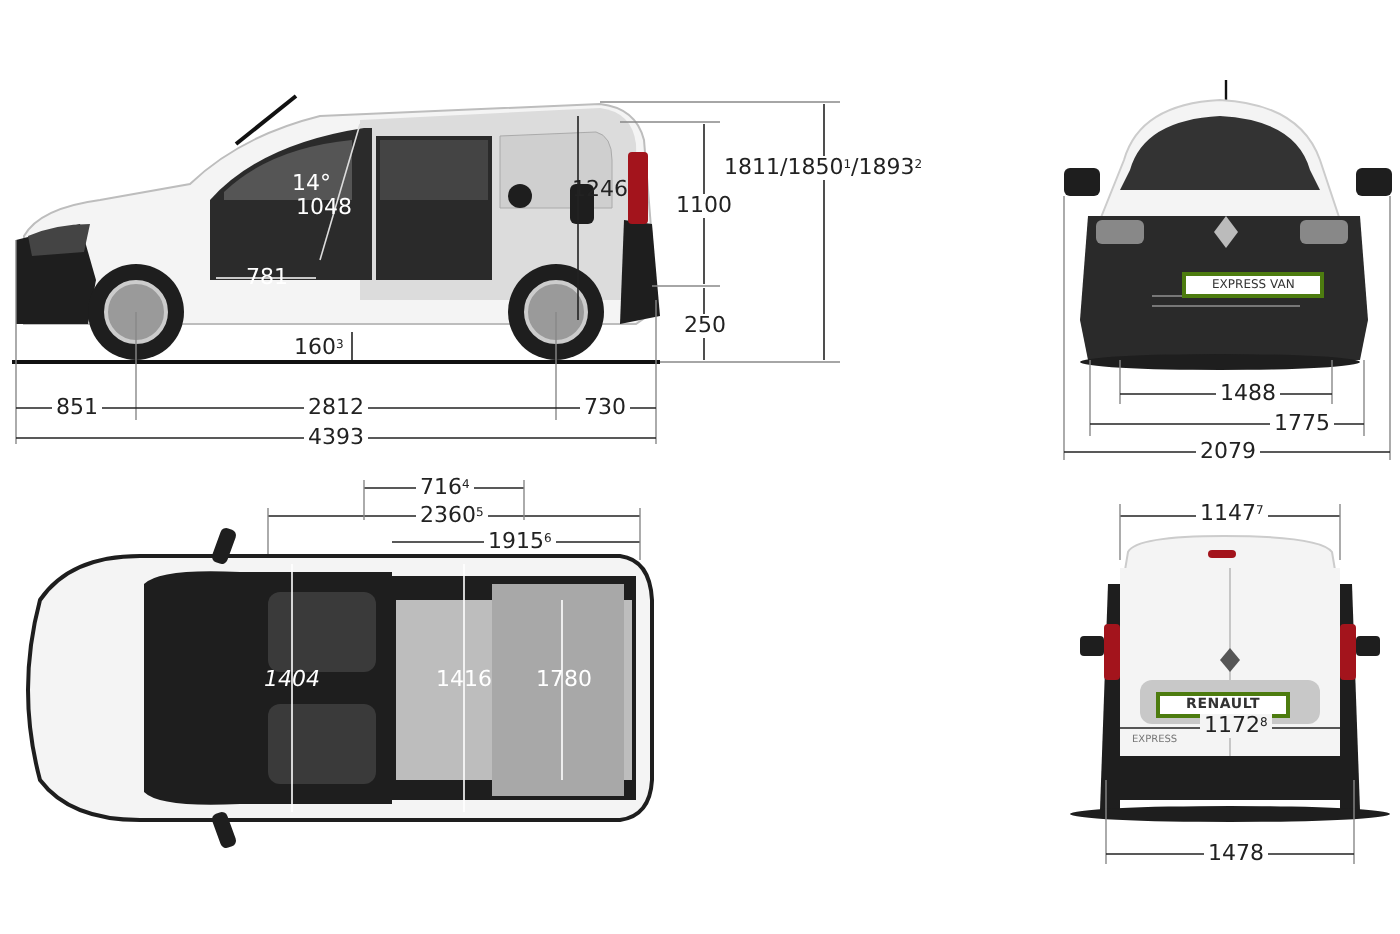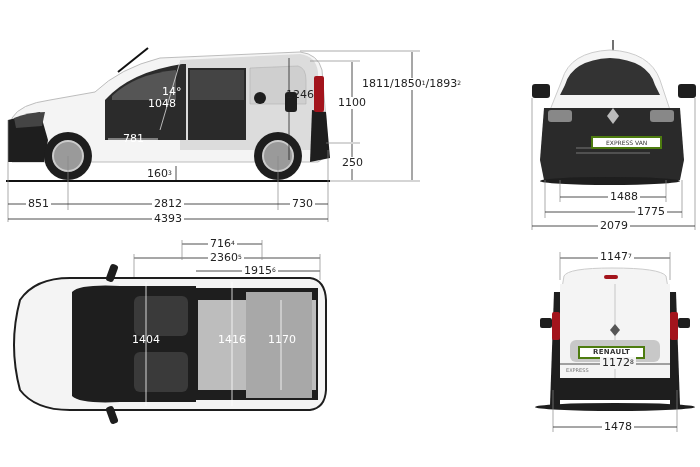--- a/index.html
+++ b/index.html
@@ -70,21 +70,21 @@
 
     <line x1="180" y1="62" x2="160" y2="130" stroke="#ddd" stroke-width="0.8"></line>
 
     <line x1="108" y1="139" x2="158" y2="139" stroke="#fff" stroke-width="0.8"></line>
 
     <line x1="8" y1="204" x2="68" y2="204" stroke="#222" stroke-width="0.8"></line>
     <line x1="68" y1="204" x2="278" y2="204" stroke="#222" stroke-width="0.8"></line>
     <line x1="278" y1="204" x2="328" y2="204" stroke="#222" stroke-width="0.8"></line>
     <line x1="8" y1="219" x2="328" y2="219" stroke="#222" stroke-width="0.8"></line>
   </svg>
-  <span class="lbl onbody" style="left:160px;top:86px;">14°</span>
+  <span class="lbl onbody" style="left:144px;top:86px;">14°</span>
   <span class="lbl onbody" style="left:146px;top:98px;">1048</span>
   <span class="lbl onbody" style="left:121px;top:133px;">781</span>
   <span class="lbl onlight" style="left:274px;top:89px;margin-left:10px;">1246</span>
   <span class="lbl" style="left:336px;top:97px;">1100</span>
   <span class="lbl" style="left:340px;top:157px;">250</span>
   <span class="lbl" style="left:360px;top:78px;font-size:11px;">
     <span>1811/1850</span><sup>1</sup><span>/1893</span><sup>2</sup>
   </span>
   <span class="lbl onlight" style="left:145px;top:168px;">
     <span>160</span><sup>3</sup>
@@ -157,23 +157,23 @@
   </svg>
   <span class="lbl" style="left:208px;top:8px;">
     <span>716</span><sup>4</sup>
   </span>
   <span class="lbl" style="left:208px;top:22px;">
     <span>2360</span><sup>5</sup>
   </span>
   <span class="lbl" style="left:242px;top:35px;">
     <span>1915</span><sup>6</sup>
   </span>
-  <span class="lbl onbody" style="left:130px;top:104px;">1404</span>
+  <span class="lbl onbody" style="left:130px;top:104px;font-style:italic;">1404</span>
   <span class="lbl onbody" style="left:216px;top:104px;">1416</span>
-  <span class="lbl onbody" style="left:266px;top:104px;">1170</span>
+  <span class="lbl onbody" style="left:266px;top:104px;">1780</span>
 </div>
 
 <div class="view" style="left:520px;top:240px;width:180px;height:200px;">
   <svg width="180" height="200">
     <line x1="40" y1="18" x2="150" y2="18" stroke="#222" stroke-width="0.8"></line>
     <line x1="40" y1="12" x2="40" y2="40" stroke="#888" stroke-width="0.7"></line>
     <line x1="150" y1="12" x2="150" y2="40" stroke="#888" stroke-width="0.7"></line>
     <path d="M44,36 Q48,28 92,28 Q140,28 146,36 L150,60 L40,60 Z" fill="#f4f4f4" stroke="#ccc"></path>
     <rect x="84" y="35" width="14" height="4" rx="2" fill="#a3141c"></rect>
     <path d="M34,52 L156,52 L160,165 L30,165 Z" fill="#1e1e1e"></path>

